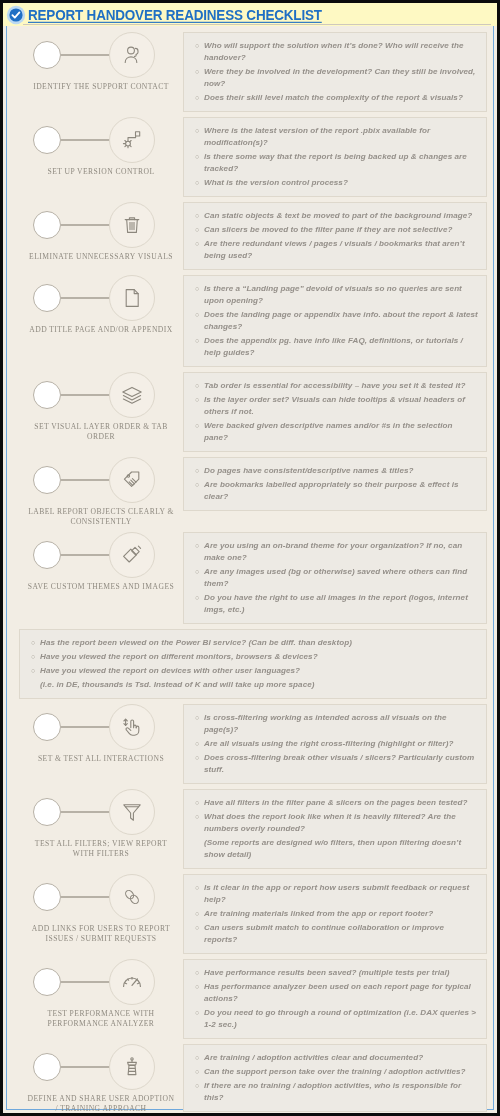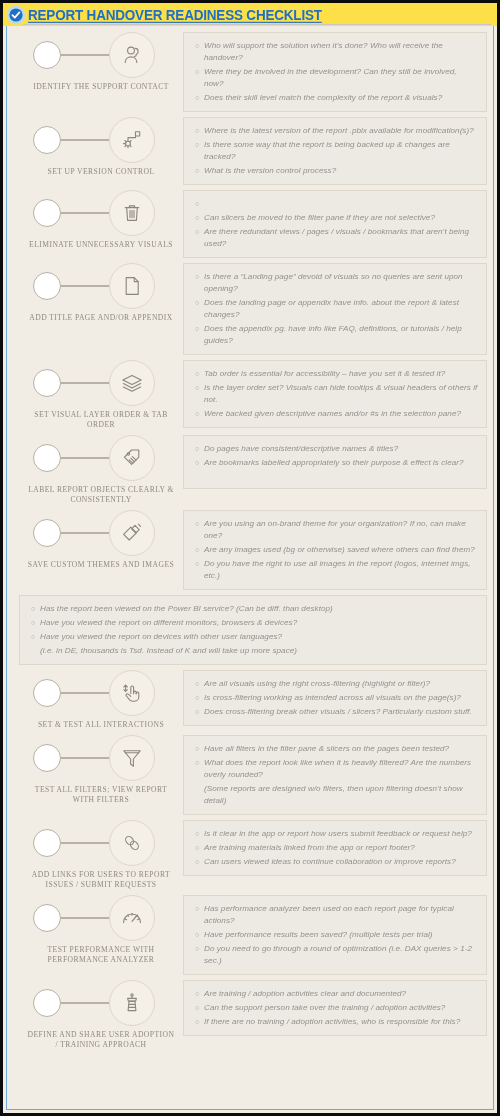--- a/index.html
+++ b/index.html
@@ -21,21 +21,21 @@
   .inner-frame {
     position:absolute;
     left:3px; top:3px; right:3px; bottom:3px;
     border:1px solid #6fa8dc;
     background:#f2ede4;
   }
   
   .header {
     position:absolute;
     left:0; top:0; width:100%; height:23px;
-    background:#fde047;
+    background:#fef9c3;
     display:flex; align-items:center;
   }
   .header-badge {
     width:22px; height:22px; margin-left:2px;
     flex:0 0 22px;
     display:flex; align-items:center; justify-content:center;
   }
   .badge-svg { display:block; }
   .header-title {
     font-size:13.5px;
@@ -118,20 +118,21 @@
   .panel-wrap {
     flex:1 1 auto;
     padding-top:5px;
     padding-right:6px;
   }
   .panel {
     border:1px solid #ded8cc;
     background:#edeae4;
     padding:7px 8px 7px 6px;
     min-height:54px;
+    font-weight:bold;
   }
   .q {
     display:flex;
     align-items:flex-start;
     margin-bottom:2px;
   }
   .q:last-child { margin-bottom:0; }
   .bullet {
     flex:0 0 14px;
     font-size:7px;
@@ -254,20 +255,21 @@
                 <path d="M14 9.6v7"></path>
               </svg>
             </div>
           </div>
           <div class="step-label">ELIMINATE UNNECESSARY VISUALS</div>
         </div>
         <div class="panel-wrap">
           <div class="panel">
             <div class="q">
               <span class="bullet">○</span>
+              <span class="qtext">Can static objects &amp; text be moved to part of the background image?</span>
             </div>
             <div class="q">
               <span class="bullet">○</span>
               <span class="qtext">Can slicers be moved to the filter pane if they are not selective?</span>
             </div>
             <div class="q">
               <span class="bullet">○</span>
               <span class="qtext">Are there redundant views / pages / visuals / bookmarks that aren’t being used?</span>
             </div>
           </div>
@@ -435,25 +437,25 @@
                 <path d="M3.9 8.6 5.6 10.4 7.3 8.6"></path>
               </svg>
             </div>
           </div>
           <div class="step-label">SET &amp; TEST ALL INTERACTIONS</div>
         </div>
         <div class="panel-wrap">
           <div class="panel">
             <div class="q">
               <span class="bullet">○</span>
+              <span class="qtext">Is cross-filtering working as intended across all visuals on the page(s)?</span>
+            </div>
+            <div class="q">
+              <span class="bullet">○</span>
               <span class="qtext">Are all visuals using the right cross-filtering (highlight or filter)?</span>
-            </div>
-            <div class="q">
-              <span class="bullet">○</span>
-              <span class="qtext">Is cross-filtering working as intended across all visuals on the page(s)?</span>
             </div>
             <div class="q">
               <span class="bullet">○</span>
               <span class="qtext">Does cross-filtering break other visuals / slicers? Particularly custom stuff.</span>
             </div>
           </div>
         </div>
       </div>
       <div class="row">
         <div class="left-col">
@@ -505,21 +507,21 @@
             <div class="q">
               <span class="bullet">○</span>
               <span class="qtext">Is it clear in the app or report how users submit feedback or request help?</span>
             </div>
             <div class="q">
               <span class="bullet">○</span>
               <span class="qtext">Are training materials linked from the app or report footer?</span>
             </div>
             <div class="q">
               <span class="bullet">○</span>
-              <span class="qtext">Can users viewed ideas to continue collaboration or improve reports?</span>
+              <span class="qtext">Can users submit match to continue collaboration or improve reports?</span>
             </div>
           </div>
         </div>
       </div>
       <div class="row">
         <div class="left-col">
           <div class="node">
             <div class="checkbox"></div>
             <div class="connector"></div>
             <div class="icon-circle">
@@ -532,25 +534,25 @@
                 <path d="M18.8 13.2l-1.4.5"></path>
               </svg>
             </div>
           </div>
           <div class="step-label">TEST PERFORMANCE WITH PERFORMANCE ANALYZER</div>
         </div>
         <div class="panel-wrap">
           <div class="panel">
             <div class="q">
               <span class="bullet">○</span>
+              <span class="qtext">Have performance results been saved? (multiple tests per trial)</span>
+            </div>
+            <div class="q">
+              <span class="bullet">○</span>
               <span class="qtext">Has performance analyzer been used on each report page for typical actions?</span>
-            </div>
-            <div class="q">
-              <span class="bullet">○</span>
-              <span class="qtext">Have performance results been saved? (multiple tests per trial)</span>
             </div>
             <div class="q">
               <span class="bullet">○</span>
               <span class="qtext">Do you need to go through a round of optimization (i.e. DAX queries &gt; 1-2 sec.)</span>
             </div>
           </div>
         </div>
       </div>
       <div class="row">
         <div class="left-col">

